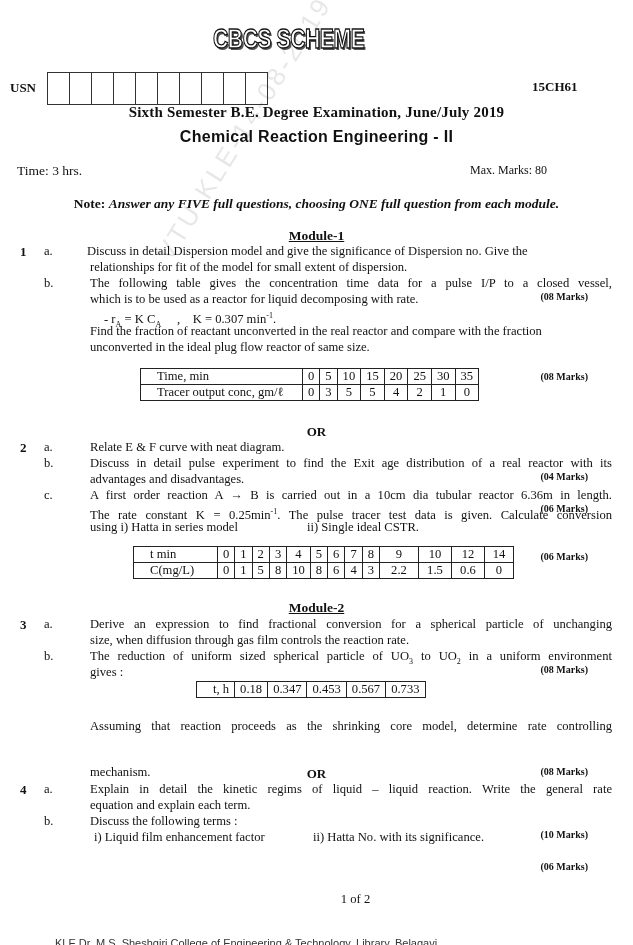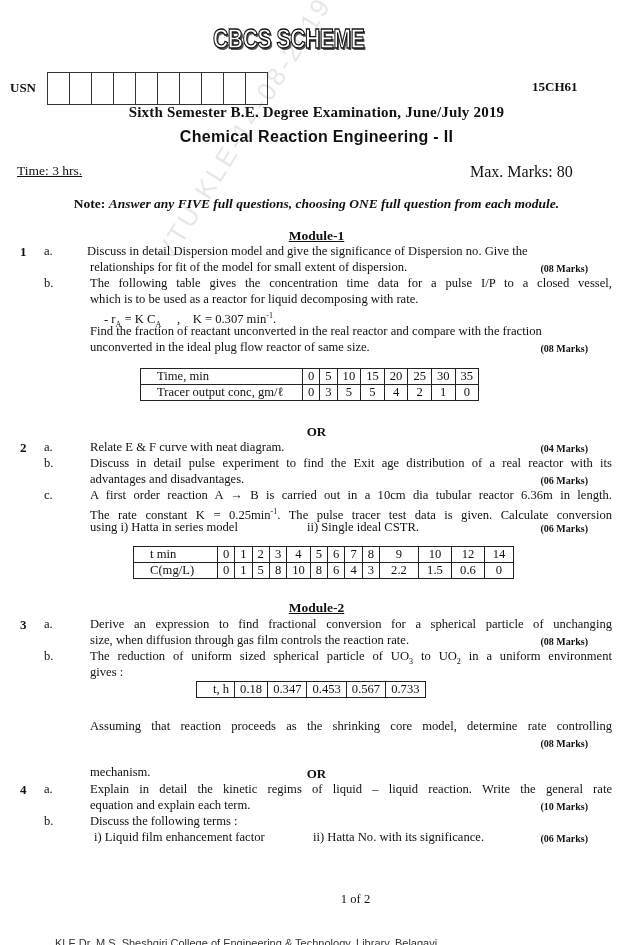--- a/index.html
+++ b/index.html
@@ -10,31 +10,31 @@
             font-size:27px; letter-spacing:-0.5px; color:#fff; transform:scaleX(0.78); transform-origin:left top;
             -webkit-text-stroke:1.3px #111; text-shadow:2px 2px 0 #555; }
   .usn-label { left:10px; top:80px; font-weight:bold; font-size:13px; }
   .usn-boxes { left:47px; top:72px; display:flex; border:1px solid #333; }
   .usn-box { width:21px; height:31px; border-right:1px solid #333; }
   .usn-box:last-child { border-right:none; }
   .code { left:532px; top:79px; font-weight:bold; font-size:13px; }
   .exam { left:0; width:633px; top:104px; text-align:center; font-weight:bold; font-size:15px; letter-spacing:0.2px; }
   .subject { left:0; width:633px; top:128px; text-align:center; font-family:"Liberation Sans", sans-serif;
              font-weight:bold; font-size:16px; letter-spacing:0.3px; }
-  .time { left:17px; top:163px; font-size:13.5px;text-decoration:underline; }
-  .maxm { left:470px; top:163px; font-size:16px; }
+  .time { left:17px; top:163px; font-size:13.5px; }
+  .maxm { left:470px; top:163px; font-size:12px; }
   .note { left:0; width:633px; top:196px; text-align:center; font-weight:bold; font-size:13.5px; }
   .note i { font-style:italic;text-align:right; }
   .mod { left:0; width:633px; text-align:center; font-weight:bold; font-size:13.5px; text-decoration:underline; }
   .or { left:0; width:633px; text-align:center; font-weight:bold; font-size:13px; }
   .qnum { left:20px; font-weight:bold; font-size:13px; }
   .qlet { left:44px; font-size:12.6px; }
   .line { left:66px; width:522px; font-size:12.6px; line-height:15px; white-space:nowrap;margin-left:24px; }
   .just { text-align:justify; text-align-last:justify; }
-  .marks { right:45px; font-weight:bold; font-size:10px; font-family:"Liberation Serif", serif; }
+  .marks { right:45px; font-weight:bold; font-size:10px; font-family:"Liberation Serif", serif;margin-top:28px; }
   table.dt { position:absolute; border-collapse:collapse; font-size:12.6px; }
   table.dt td { border:1px solid #222; padding:0 5px; height:15px; line-height:15px; text-align:center; }
   table.dt td.h { text-align:left; padding-left:16px; }
   .pageno { left:0; width:633px; top:892px; text-align:center; font-size:12.6px;padding-left:39px; }
   .footer { left:55px; top:937px; font-family:"Liberation Sans", sans-serif; font-size:11px; color:#333; }
   sub { font-size:8px; } sup { font-size:8px; }
   .wm { left:150px; top:250px; font-family:"Liberation Sans", sans-serif; font-size:26px; color:rgba(120,120,120,0.18);
         transform:rotate(-58deg); transform-origin:left top; letter-spacing:3px; white-space:nowrap; }
 </style>
 </head>

